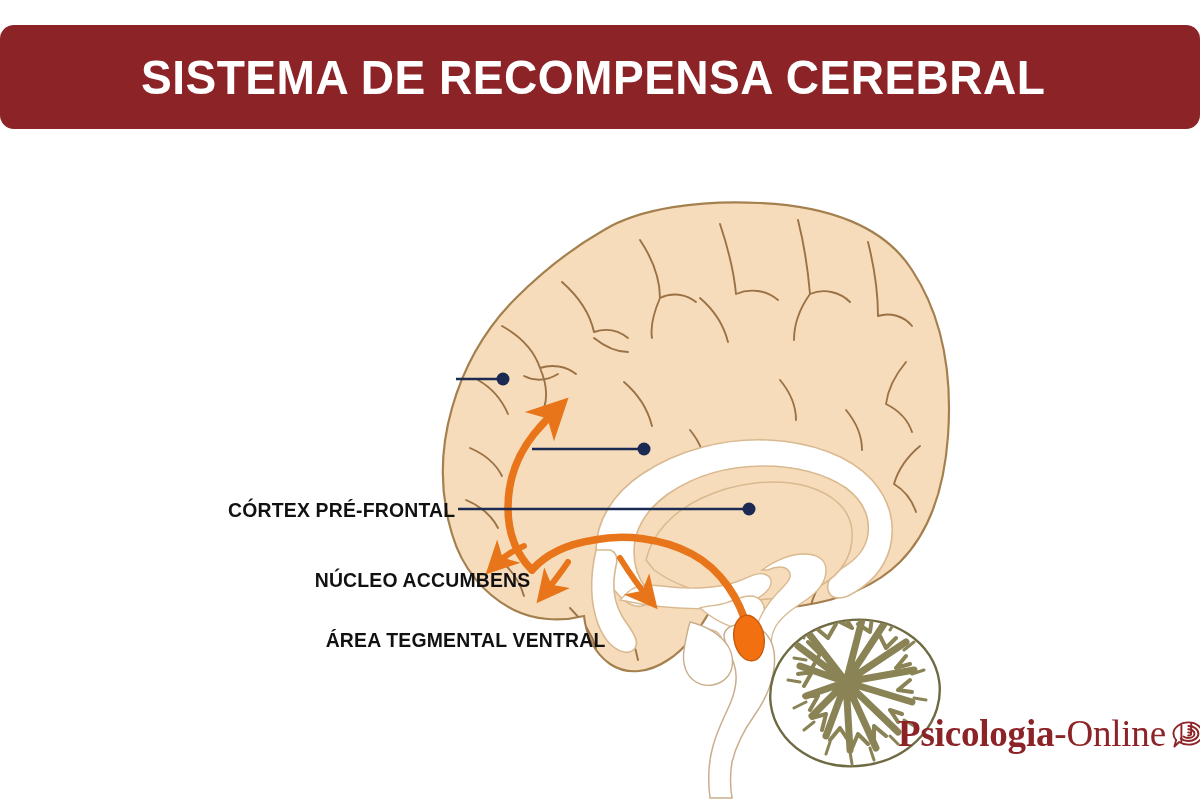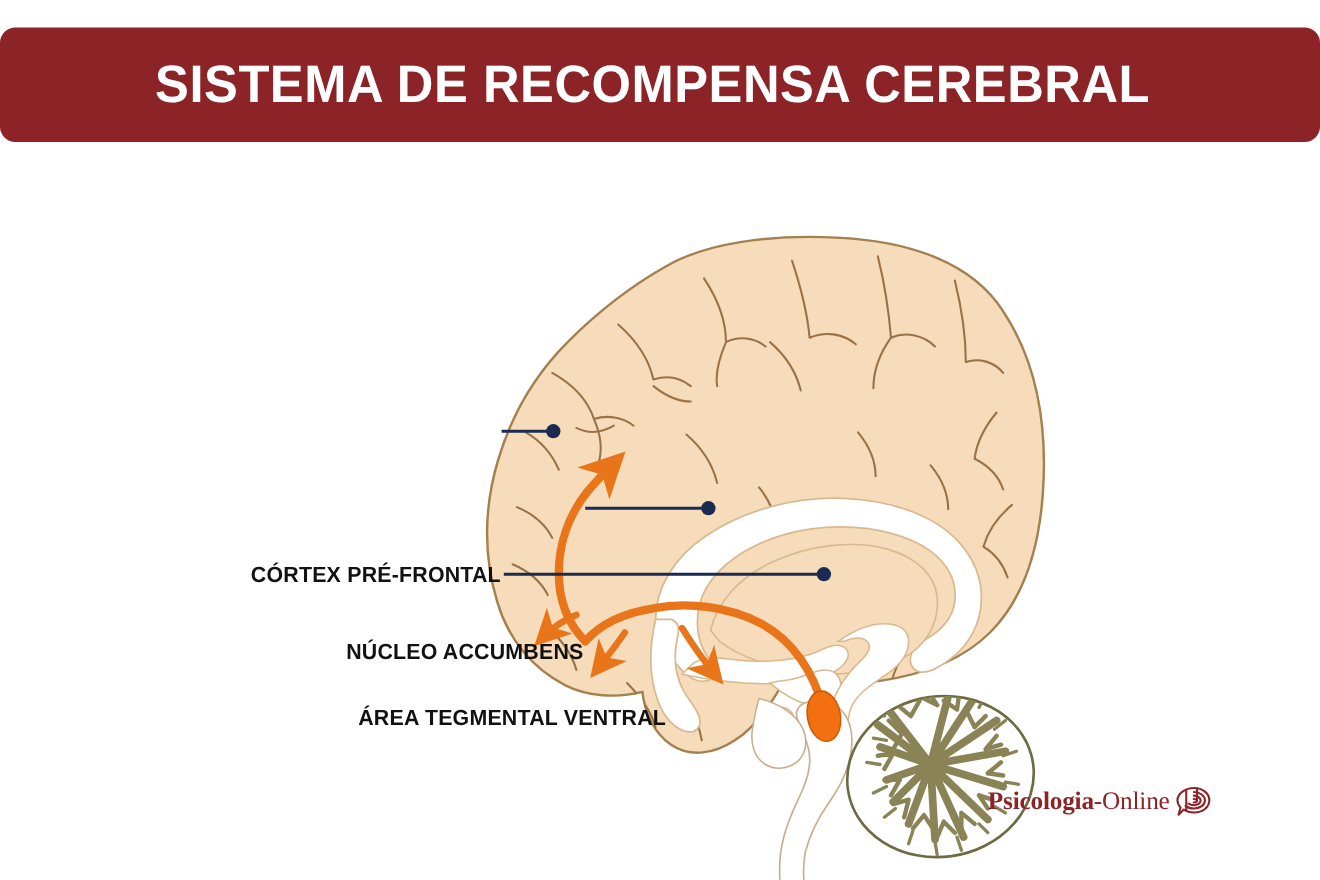--- a/index.html
+++ b/index.html
@@ -43,21 +43,20 @@
     transform-origin: left center;
   }
 
   
   #diagram-stage {
     position: absolute;
     left: 0;
     top: 130px;
     width: 1200px;
     height: 564px;
-    margin-top: 13px;
   }
   #brain-figure {
     position: absolute;
     left: 0;
     top: 0;
     width: 1200px;
     height: 670px;
   }
 
   
@@ -80,21 +79,21 @@
   #site-logo {
     position: absolute;
     left: 898px;
     top: 712px;
     display: flex;
     align-items: center;
     gap: 2px;
   }
   #logo-wordmark {
     font-family: "Liberation Serif", serif;
-    font-size: 23px;
+    font-size: 37px;
     color: #8C2327;
     white-space: nowrap;
     letter-spacing: -0.2px;
   }
   #logo-wordmark .lw-bold { font-weight: bold; }
   #logo-wordmark .lw-light { font-weight: normal; }
   #logo-brain-icon { margin-left: 3px; margin-top: 2px; display: block; }
 </style>
 </head>
 <body>

